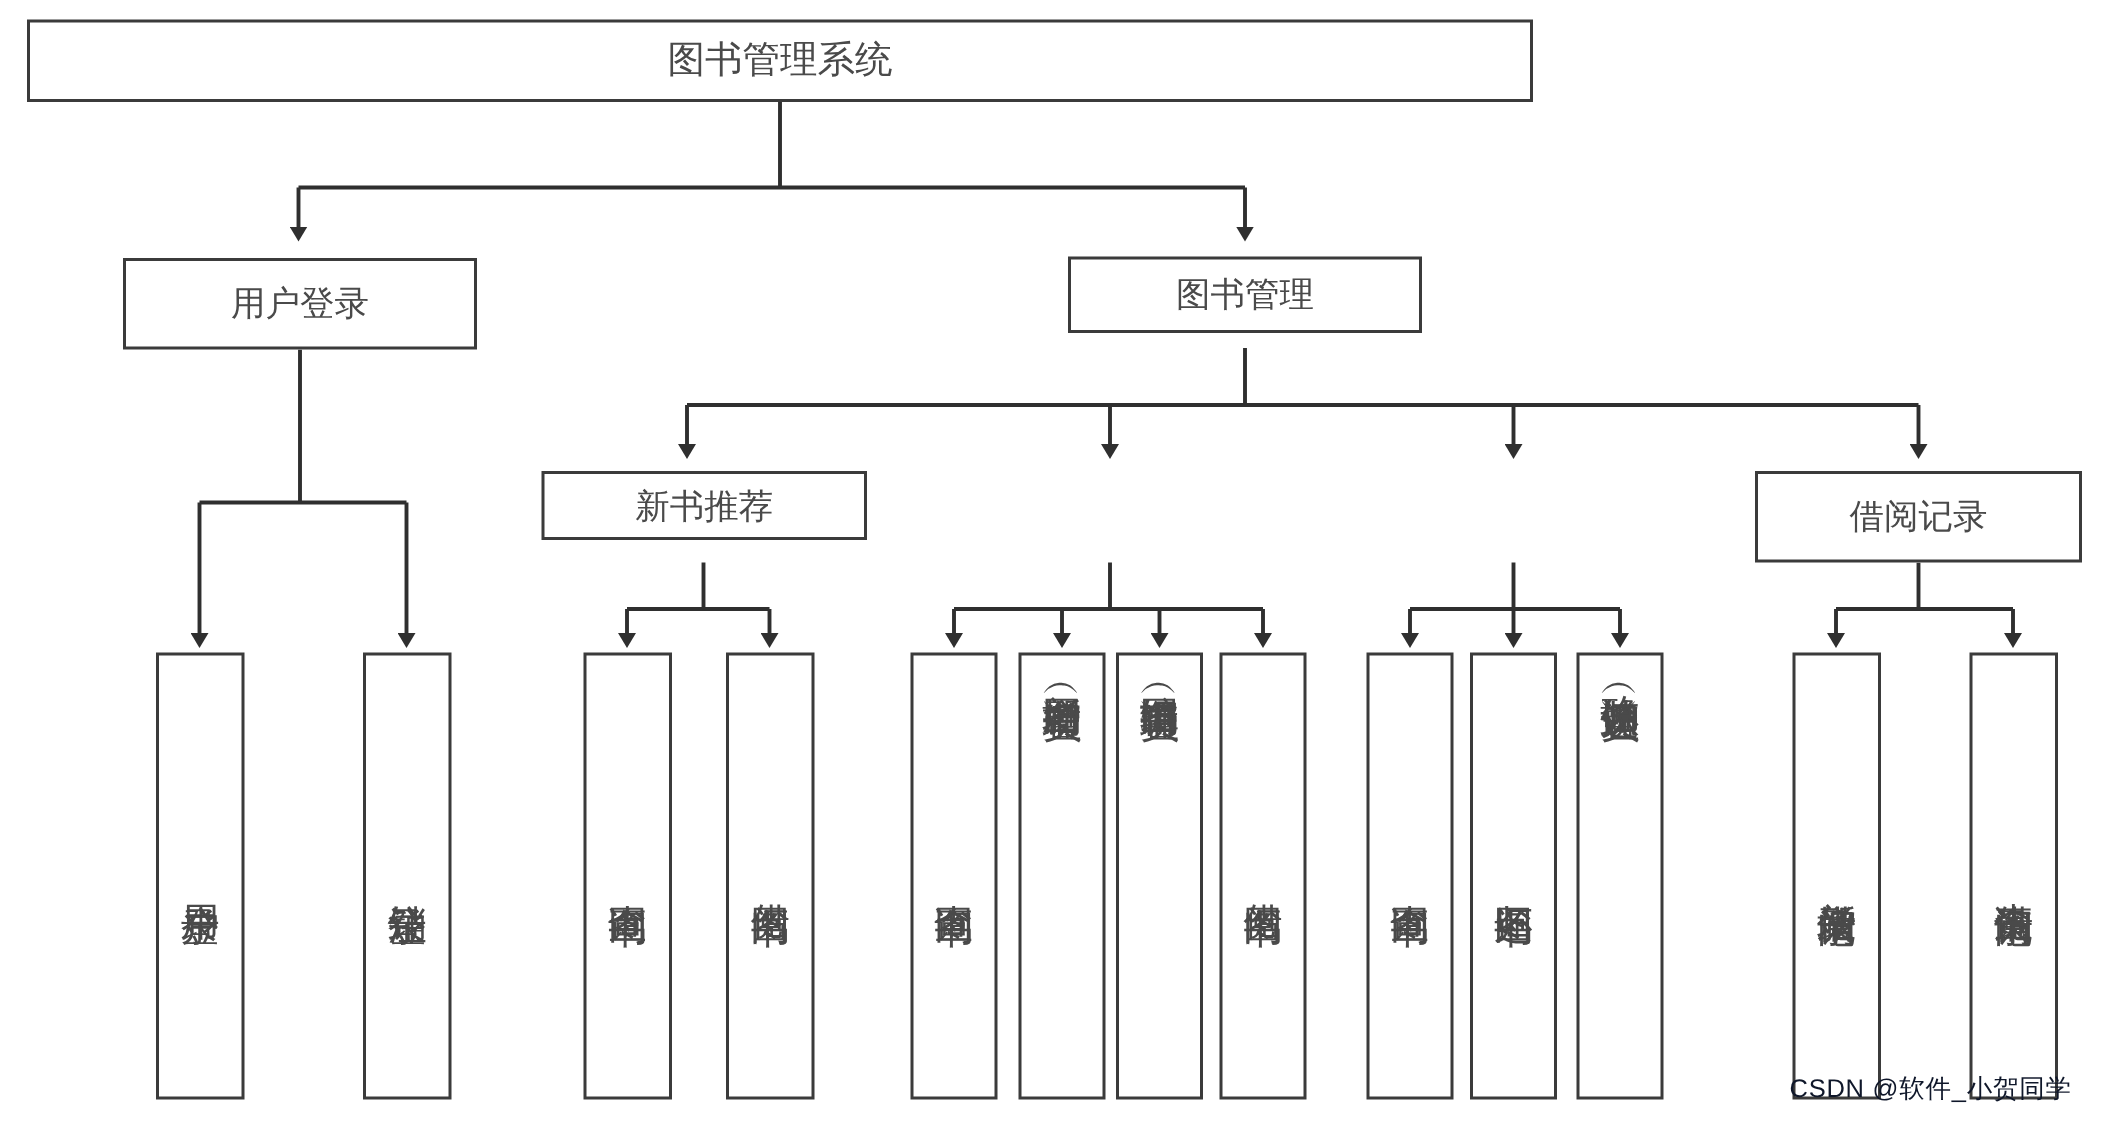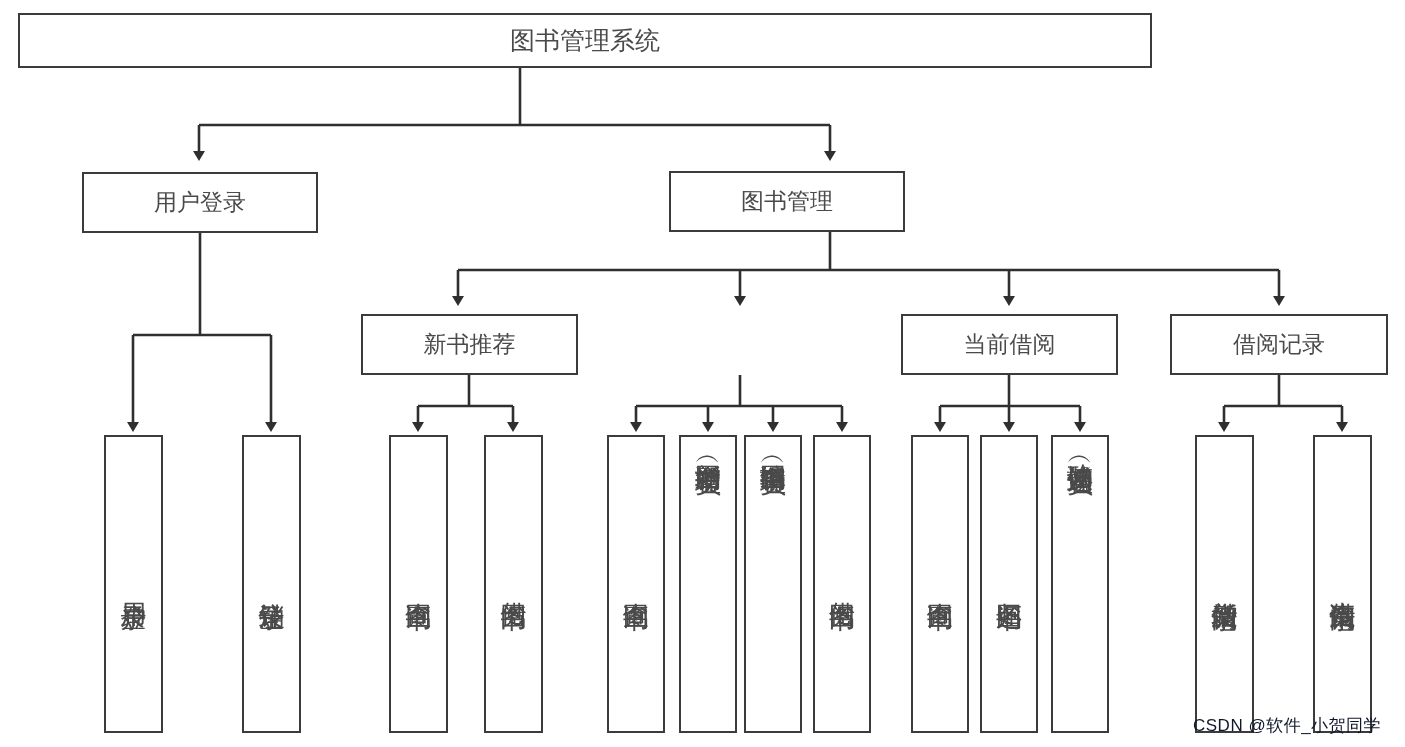--- a/index.html
+++ b/index.html
@@ -125,36 +125,33 @@
       <path d="M1009,406 L1009,423" marker-end="url(#arrow)"></path>
       <path d="M1080,406 L1080,423" marker-end="url(#arrow)"></path>
 
       <path d="M1279,375 L1279,406"></path>
       <path d="M1224,406 L1342,406"></path>
       <path d="M1224,406 L1224,423" marker-end="url(#arrow)"></path>
       <path d="M1342,406 L1342,423" marker-end="url(#arrow)"></path>
     </g>
   </svg>
 
-  <div class="node root" style="left:18px; top:13px; width:1134px; height:55px;">
+  <div class="node root" style="left:18px; top:13px; width:1004px; height:55px;">
     <span class="label">图书管理系统</span>
   </div>
 
   <div class="node level1" style="left:82px; top:172px; width:236px; height:61px;">
     <span class="label">用户登录</span>
   </div>
-  <div class="node level1" style="left:669px; top:171px; width:236px; height:61px;">
+  <div class="node level1" style="left:712px; top:171px; width:236px; height:51px;">
     <span class="label">图书管理</span>
   </div>
 
-  <div class="node level2" style="left:361px; top:314px; width:217px; height:61px;">
+  <div class="node level2" style="left:361px; top:314px; width:217px; height:46px;">
     <span class="label">新书推荐</span>
-  </div>
-  <div class="node level2" style="left:901px; top:314px; width:217px; height:61px;">
-    <span class="label">当前借阅</span>
   </div>
   <div class="node level2" style="left:1170px; top:314px; width:218px; height:61px;align-items:center;">
     <span class="label">借阅记录</span>
   </div>
 
   <div class="node leaf short" style="left:104px; top:435px; width:59px; height:298px;">
     <span class="label">用户登录</span>
   </div>
   <div class="node leaf short" style="left:242px; top:435px; width:59px; height:298px;">
     <span class="label">注销登录</span>

